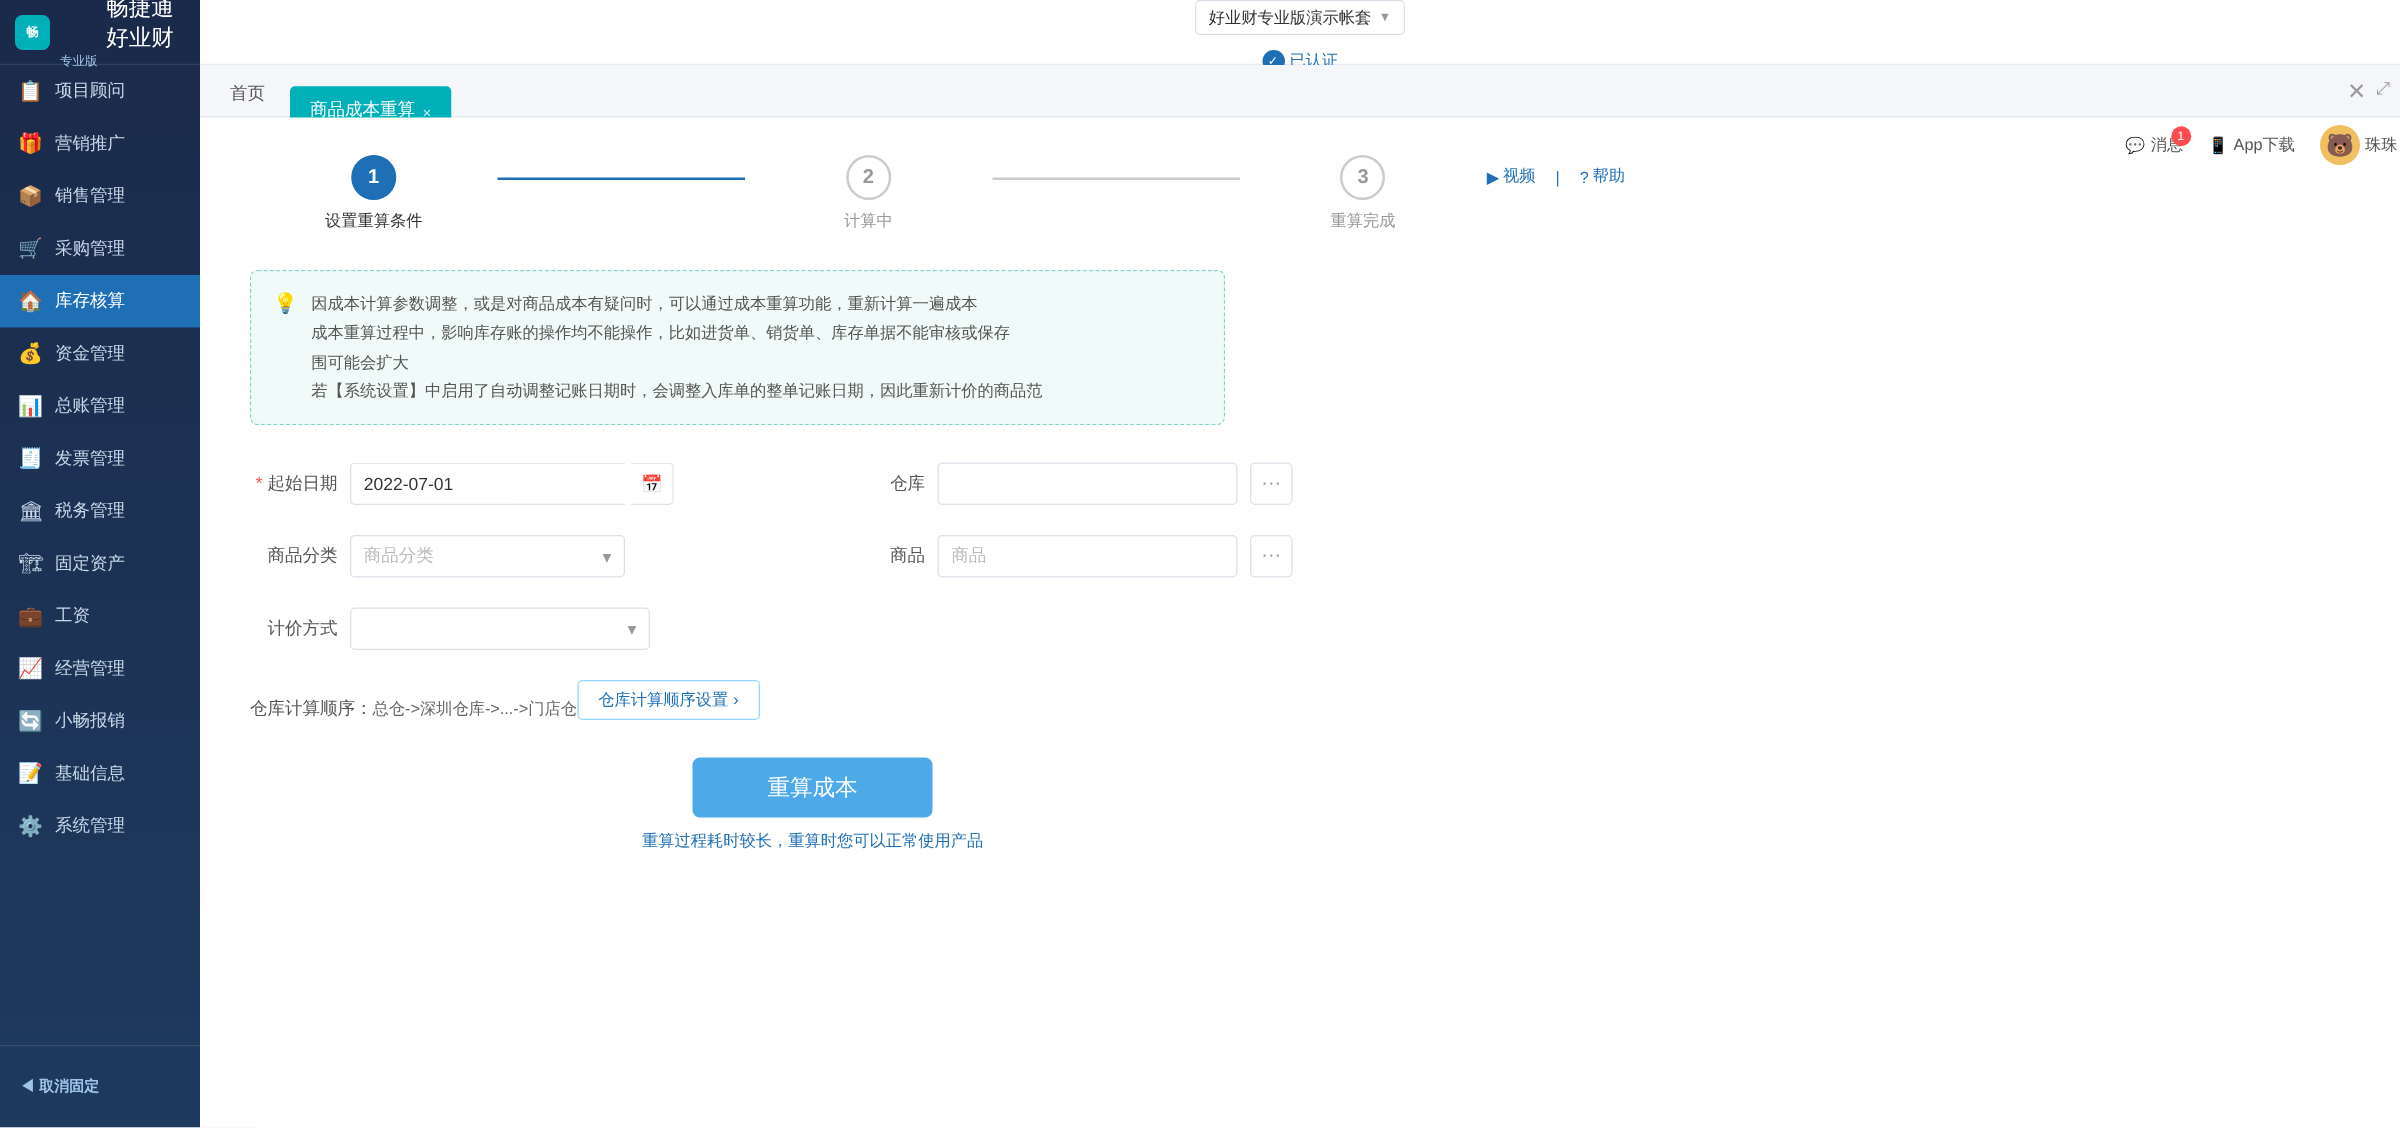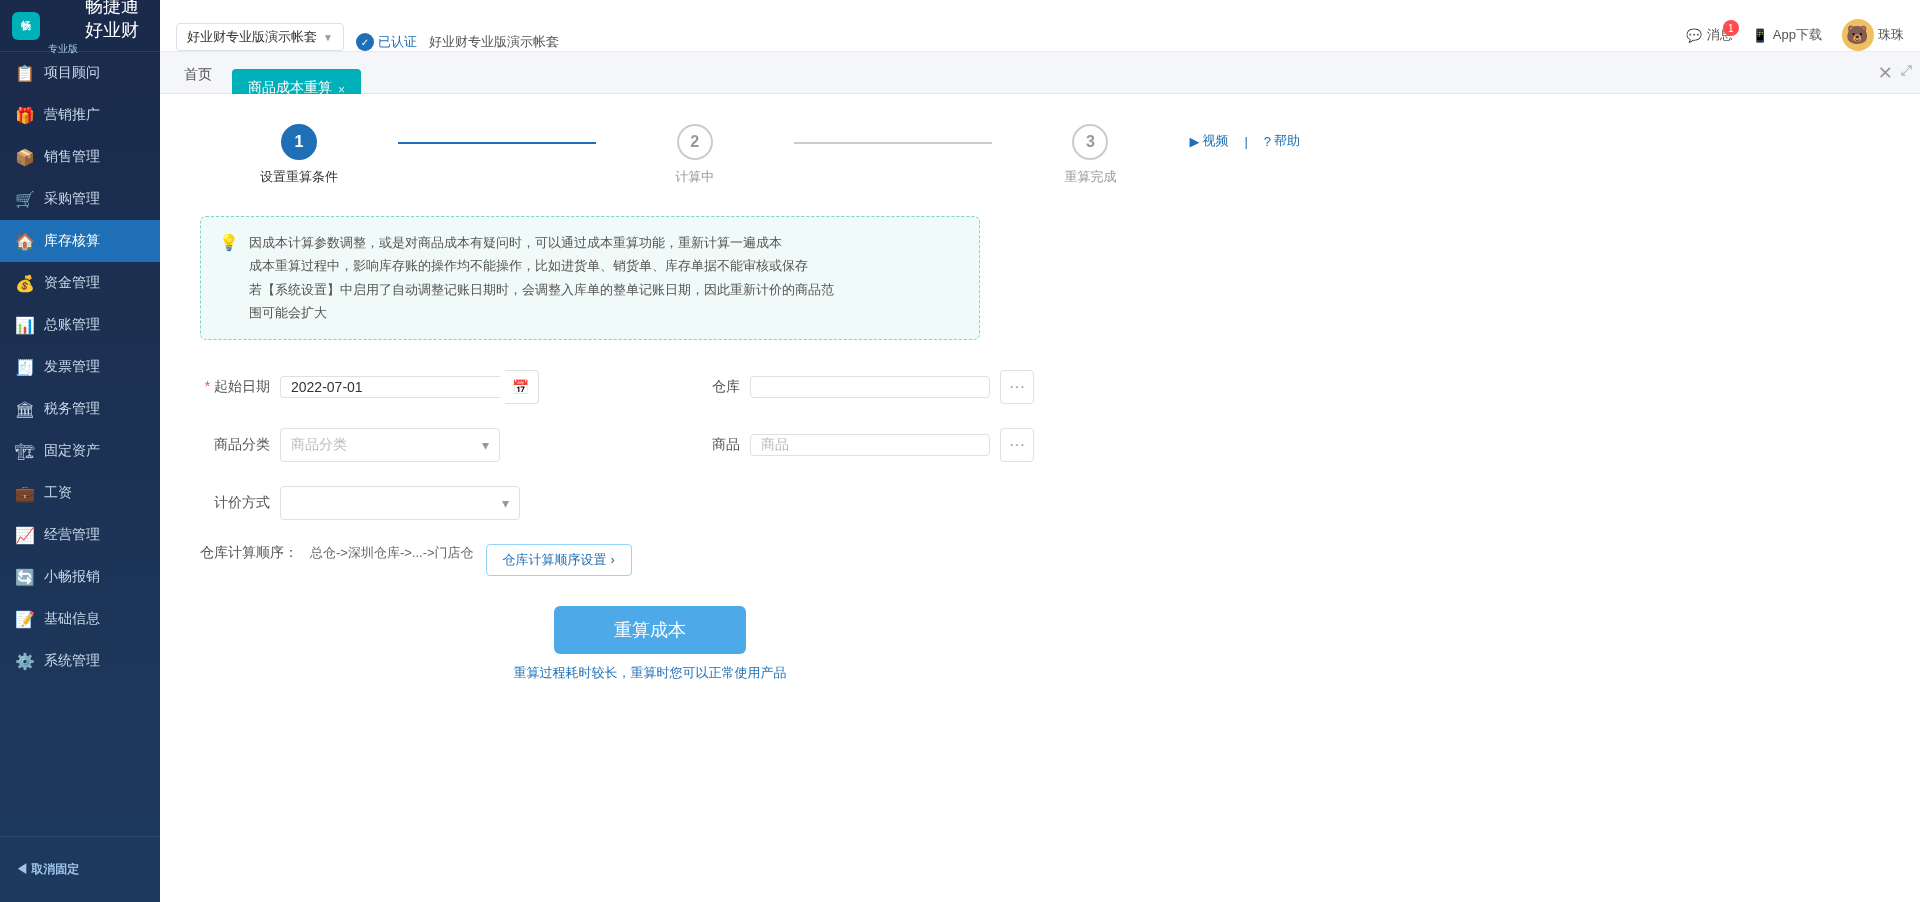--- a/index.html
+++ b/index.html
@@ -93,25 +93,26 @@
       flex-direction: column;
       background: #f0f2f5;
       overflow: hidden;
     }
 
     
     .topbar {
       background: white;
       height: 52px;
       display: flex;
-      align-items: flex-end;
-      padding: 0 16px;
+      align-items: center;
+      padding: 0 2px;
       border-bottom: 1px solid #e8eaf0;
       gap: 12px;
       flex-shrink: 0;
+      flex-direction: column;
     }
     .account-selector {
       display: flex;
       align-items: center;
       gap: 6px;
       padding: 4px 10px;
       border: 1px solid #dce0e8;
       border-radius: 4px;
       cursor: pointer;
       color: #333;
@@ -318,21 +319,21 @@
       white-space: nowrap;
       width: 70px;
       text-align: right;
     }
     .form-label.required::before {
       content: '* ';
       color: #ff4d4f;
     }
     .form-input {
       flex: 1;
-      height: 22px;
+      height: 34px;
       border: 1px solid #dce0e8;
       border-radius: 4px;
       padding: 0 10px;
       font-size: 14px;
       color: #333;
       outline: none;
       max-width: 220px;
       background: white;
     }
     .form-input-icon {
@@ -375,22 +376,22 @@
       justify-content: center;
       cursor: pointer;
       color: #999;
       background: white;
       font-size: 16px;
     }
 
     
     .warehouse-row {
       display: flex;
-      align-items: flex-start;
-      gap: 12px;
+      align-items: flex-end;
+      gap: 0;
       margin-bottom: 30px;
     }
     .warehouse-label { color: #555; font-size: 14px; white-space: nowrap; }
     .warehouse-seq { color: #666; font-size: 13px; }
     .seq-btn {
       padding: 6px 16px;
       border: 1px solid #91d5ff;
       border-radius: 4px;
       background: white;
       color: #1e6fb5;
@@ -581,22 +582,22 @@
         </span>
       </div>
     </div>
 
     <div class="info-box">
       <div class="info-box-content">
         <span class="info-icon">💡</span>
         <div class="info-text">
           <div>因成本计算参数调整，或是对商品成本有疑问时，可以通过成本重算功能，重新计算一遍成本</div>
           <div>成本重算过程中，影响库存账的操作均不能操作，比如进货单、销货单、库存单据不能审核或保存</div>
+          <div>围可能会扩大</div>
           <div>若【系统设置】中启用了自动调整记账日期时，会调整入库单的整单记账日期，因此重新计价的商品范</div>
-          <div>围可能会扩大</div>
         </div>
       </div>
     </div>
 
     <div class="form-section">
 
       <div class="form-row">
         <div class="form-field">
           <label class="form-label required">起始日期</label>
           <input class="form-input" type="text" value="2022-07-01" style="border-right: none; border-radius: 4px 0px 0px 4px;">

